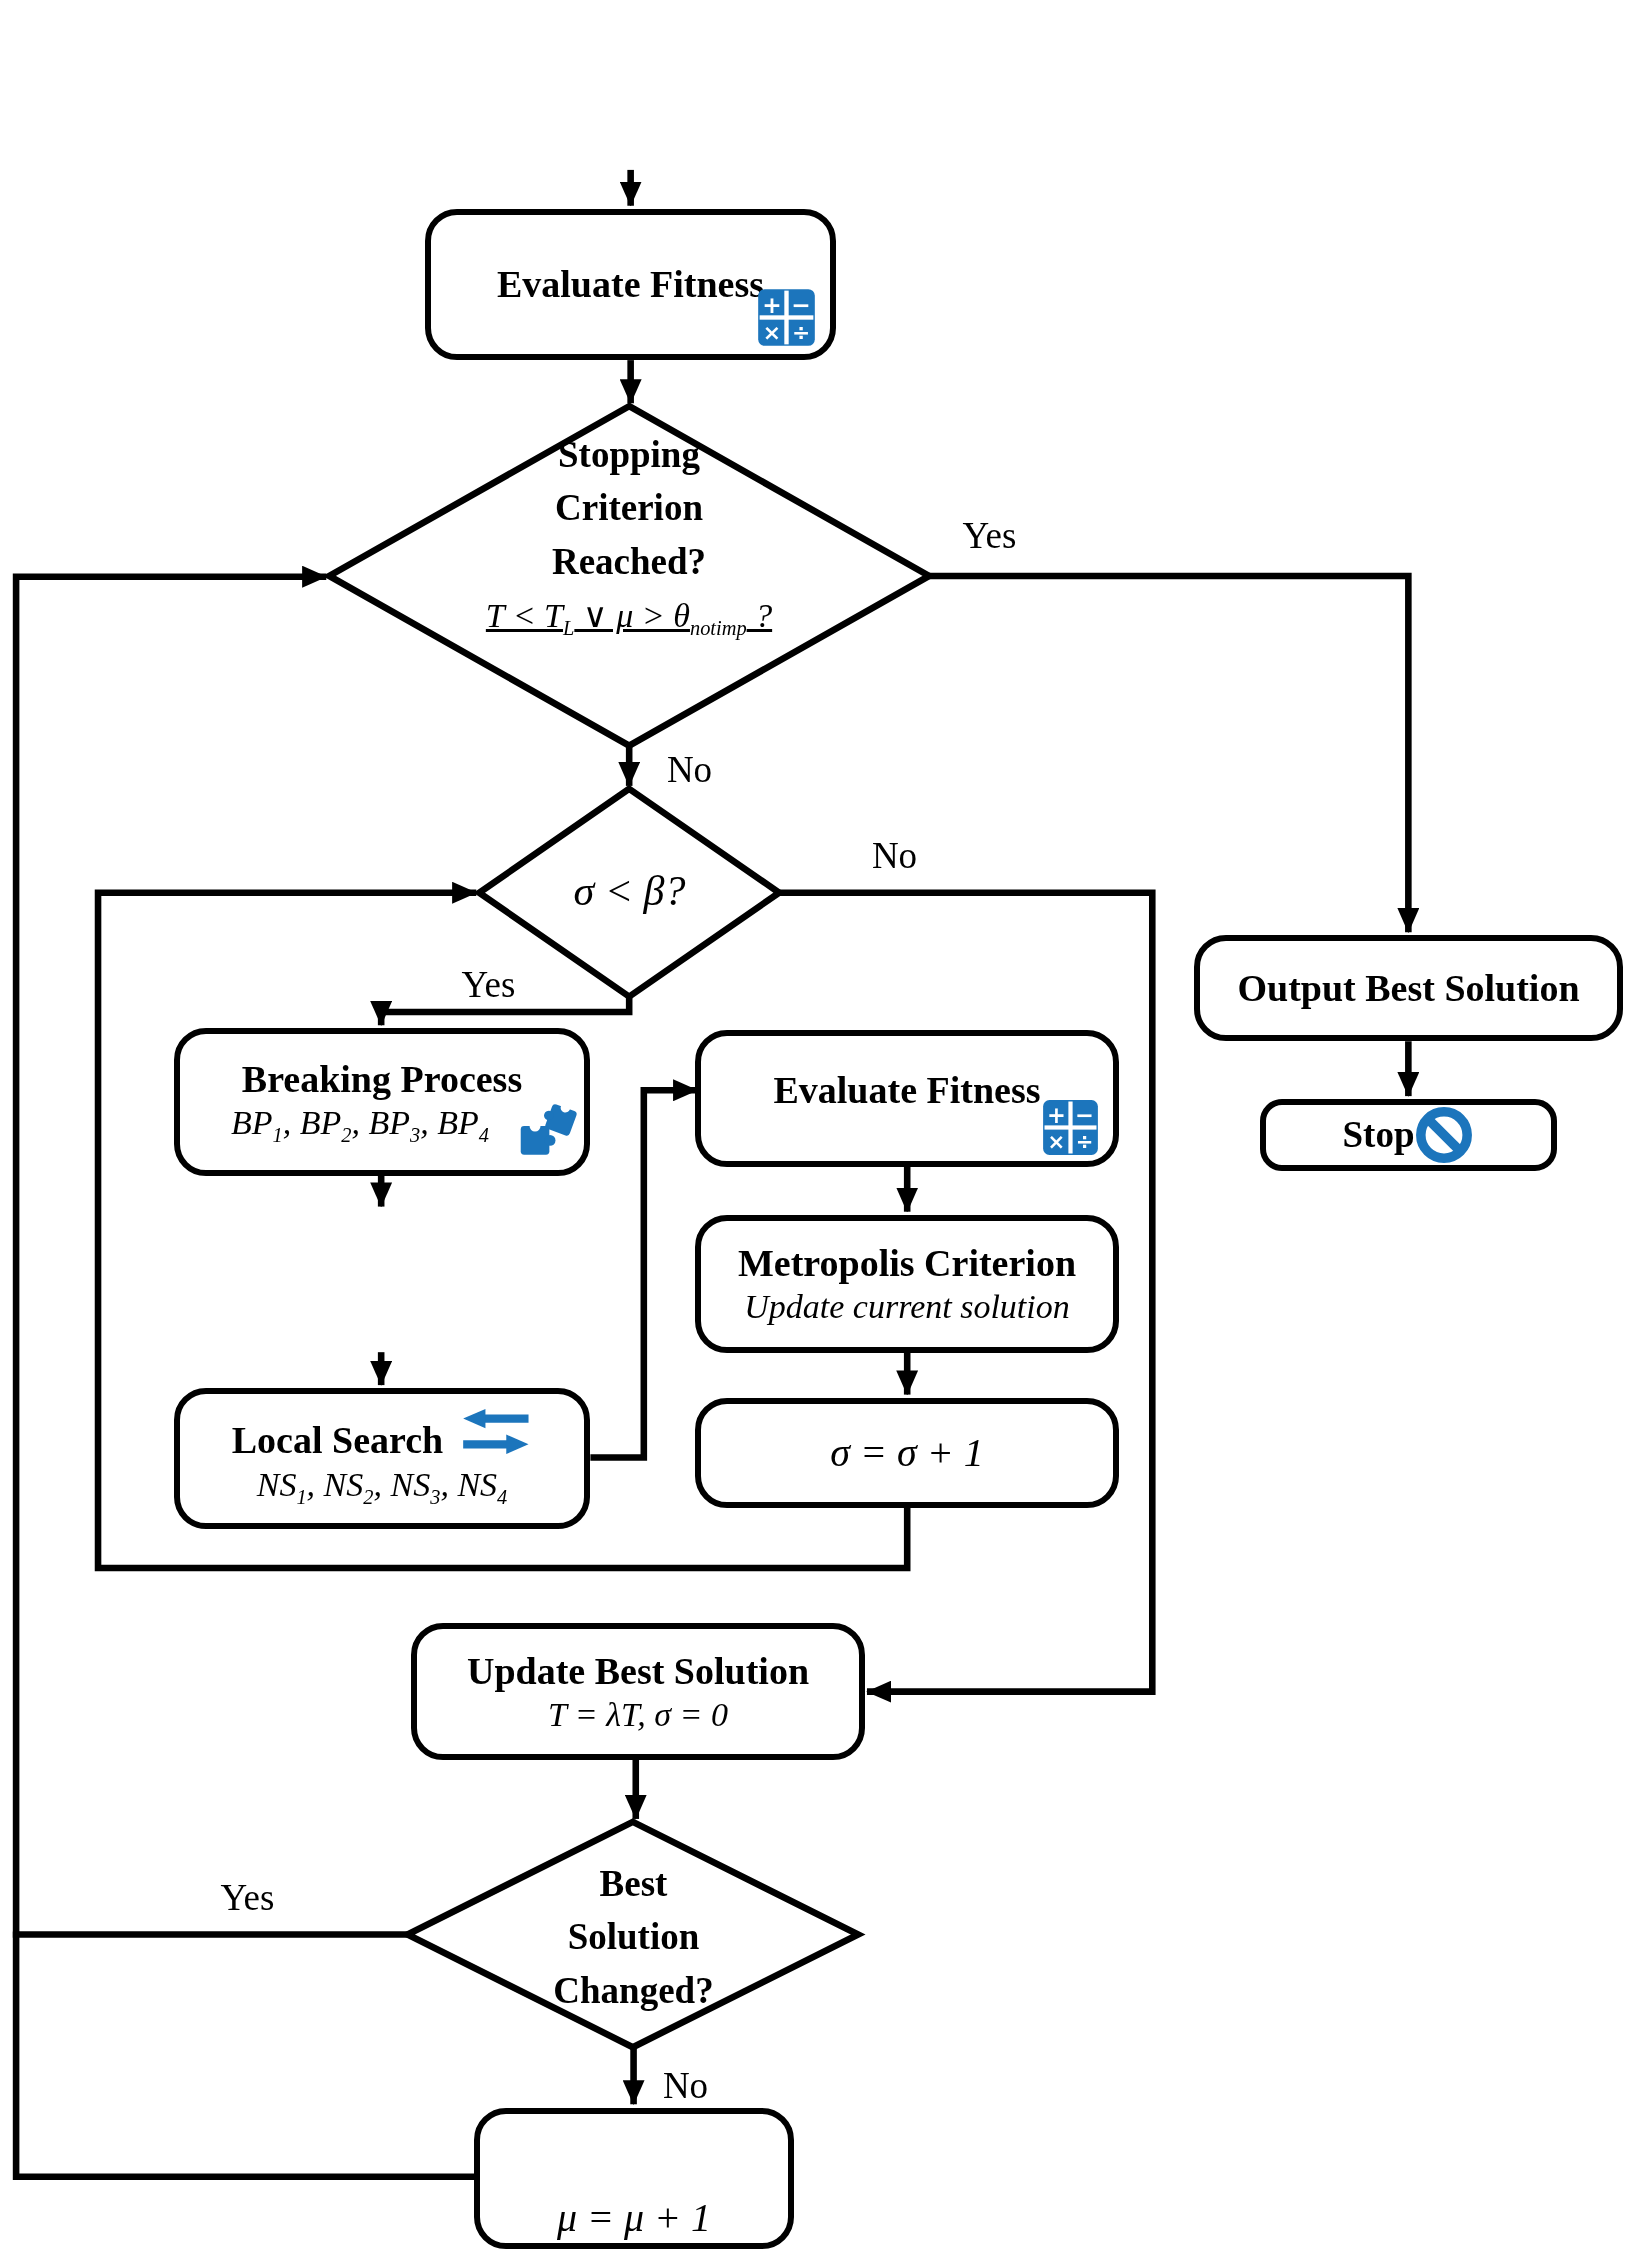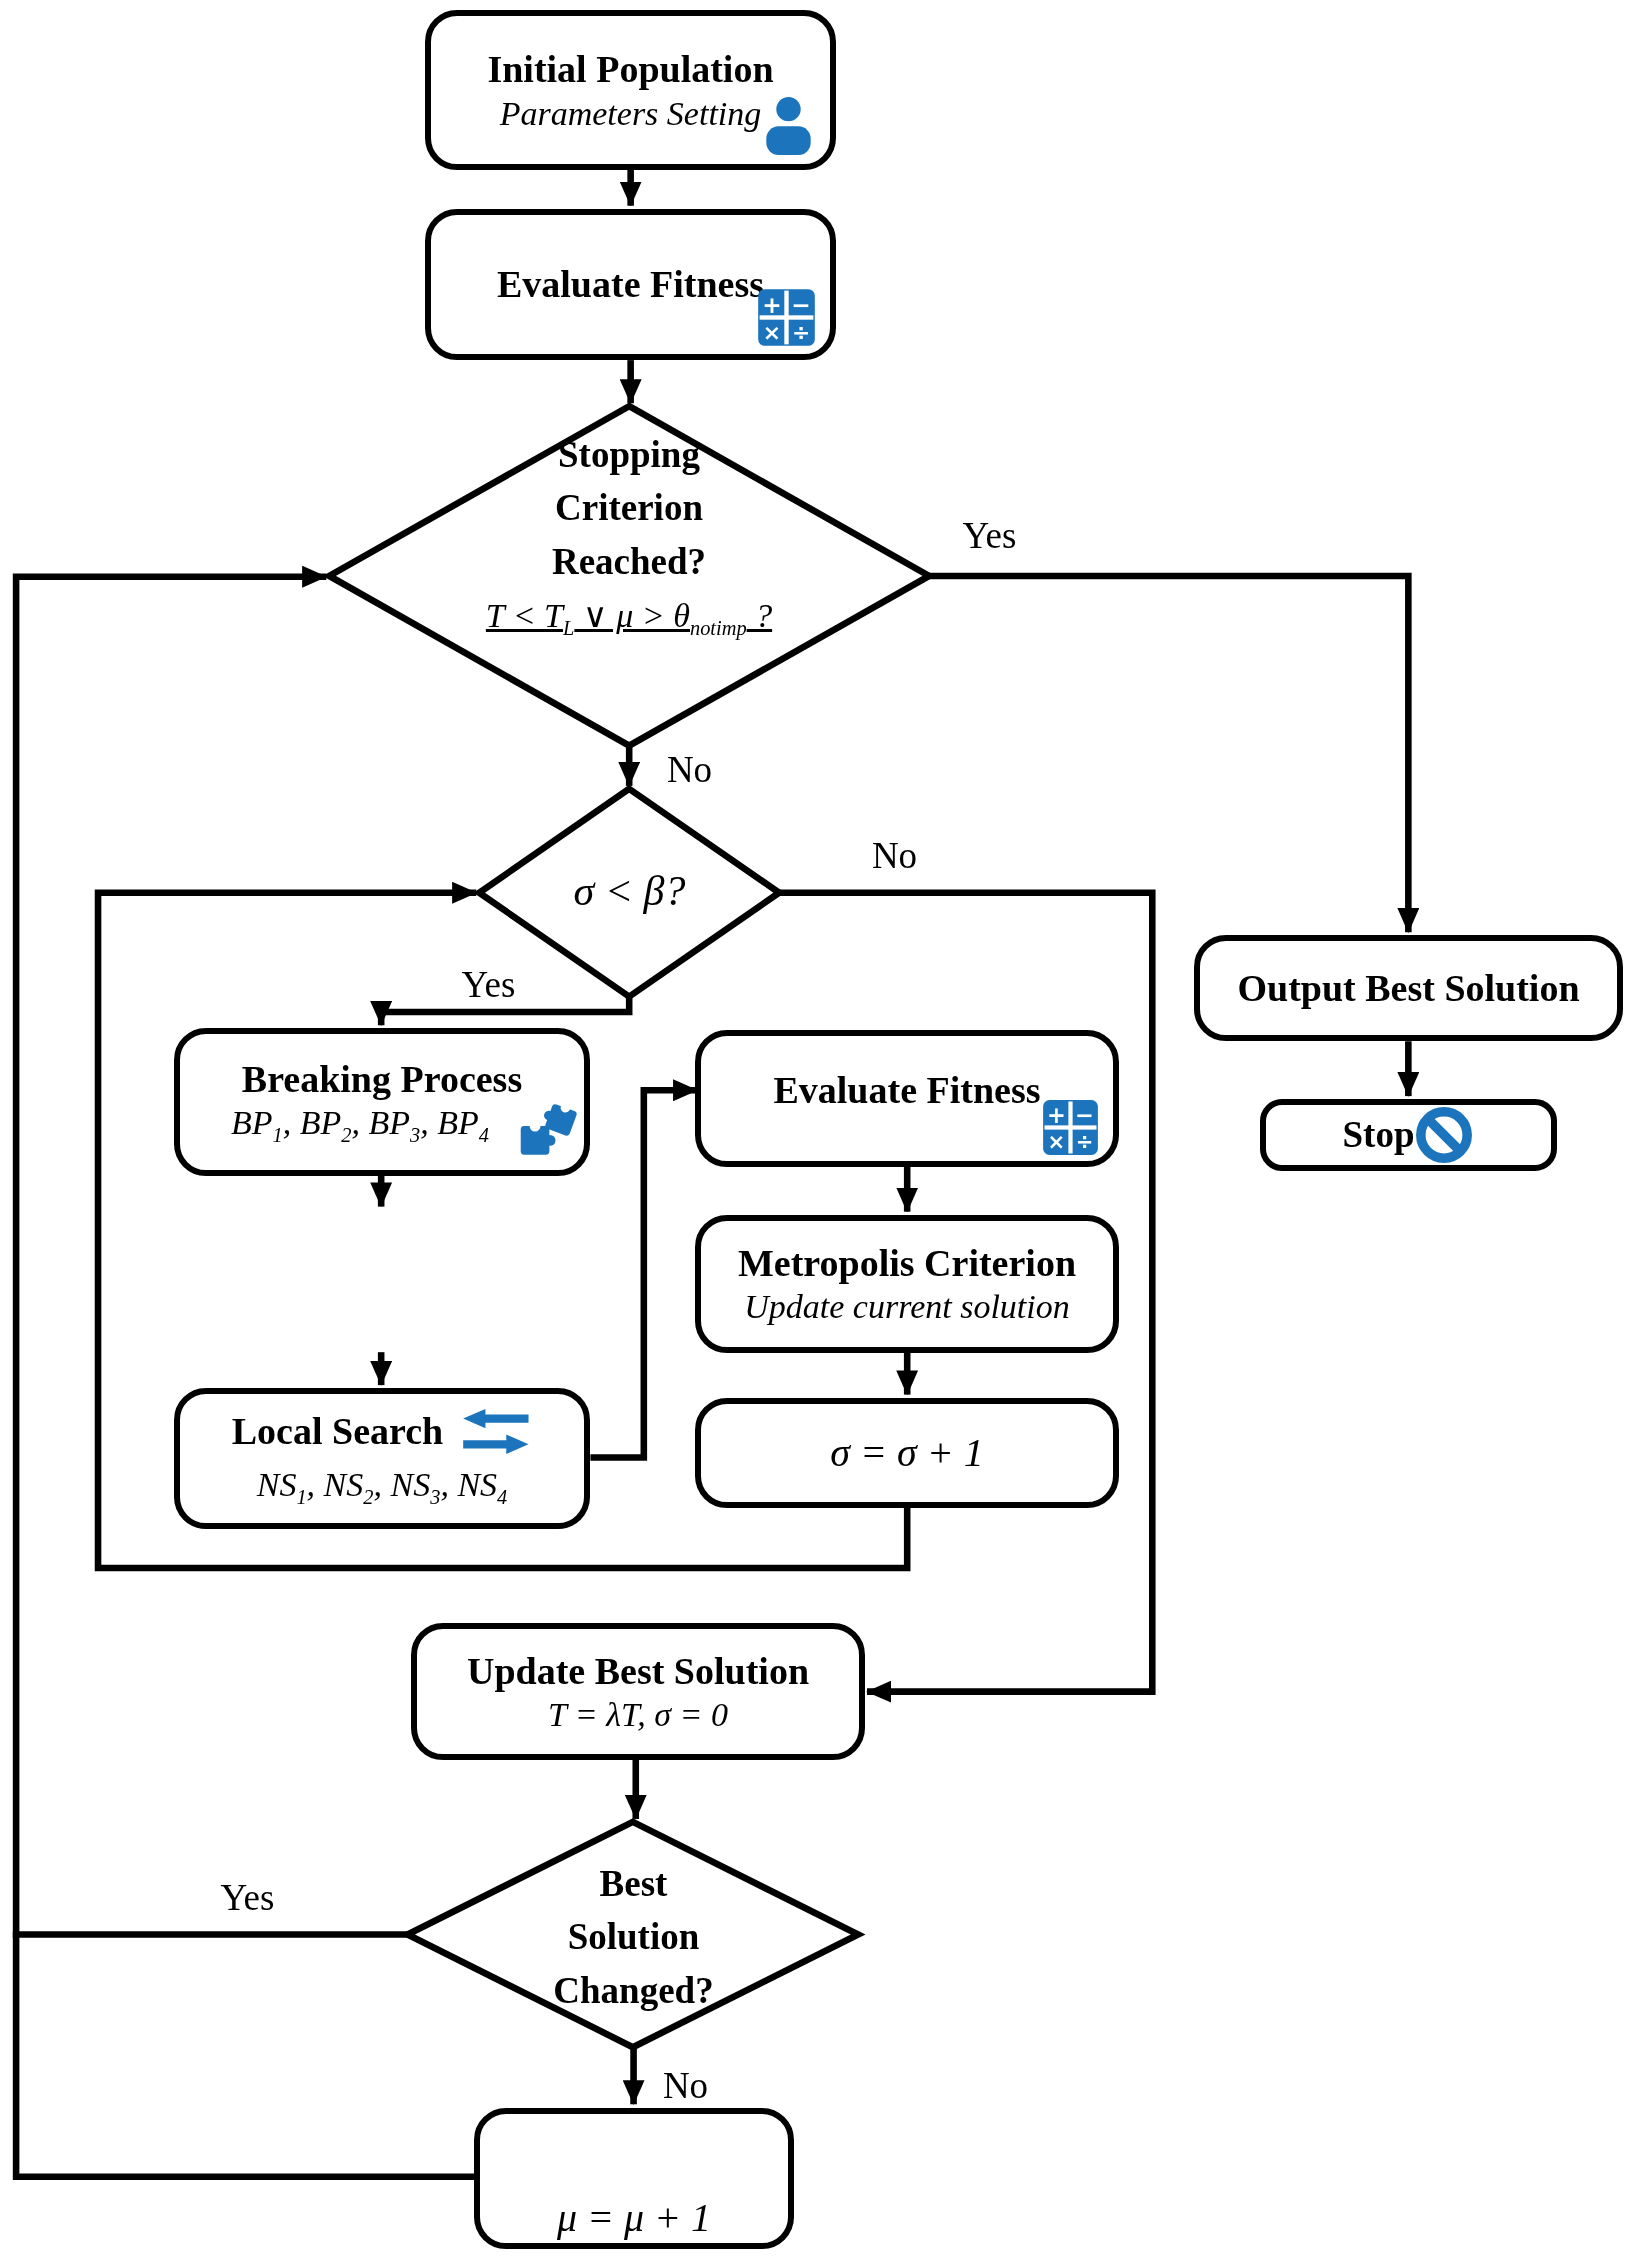--- a/index.html
+++ b/index.html
@@ -14,21 +14,21 @@
   .t1{font-weight:bold;font-size:38px;}
   .t1s{font-weight:bold;font-size:37px;}
   .t2{font-style:italic;font-size:34px;}
   .math{font-style:italic;font-size:40px;}
   sub{font-size:0.6em;}
   .dtext{position:absolute;text-align:center;}
   .dtext p{margin:0;}
   .edge-label{position:absolute;font-size:37px;width:117px;text-align:center;}
   .icon{position:absolute;line-height:0;}
   .icon-inline{line-height:0;display:inline-block;}
-  .lsrow{display:flex;flex-direction:row;align-items:flex-start;justify-content:center;gap:16px;}
+  .lsrow{display:flex;flex-direction:row;align-items:flex-end;justify-content:center;gap:16px;}
   .stoprow{display:flex;flex-direction:row;align-items:center;justify-content:center;}
 </style>
 </head>
 <body>
 
 <div class="canvas">
 
   <svg class="wires" width="1641" height="2261" viewBox="0 0 2243 3090">
     <defs>
       <marker id="ah" viewBox="0 0 34 30" refX="33" refY="15" markerWidth="34" markerHeight="30" orient="auto" markerUnits="userSpaceOnUse">
@@ -55,30 +55,20 @@
     <polyline class="wire" points="807,1992 880,1992 880,1490 953,1490" marker-end="url(#ah)"></polyline>
     <polyline class="wire" points="1240,1594 1240,1656" marker-end="url(#ah)"></polyline>
     <polyline class="wire" points="1240,1848 1240,1906" marker-end="url(#ah)"></polyline>
     <polyline class="wire" points="1240,2060 1240,2143 134,2143 134,1220 651,1220" marker-end="url(#ah)"></polyline>
     <polyline class="wire" points="869,2405 869,2486" marker-end="url(#ah)"></polyline>
     <polyline class="wire" points="557,2644 22,2644 22,788 446,788" marker-end="url(#ah)"></polyline>
     <polyline class="wire" points="866,2798 866,2876" marker-end="url(#ah)"></polyline>
     <polyline class="wire" points="648,2975 22,2975 22,2640"></polyline>
   </svg>
 
-  <div class="node" style="left:425px;top:10.2px;width:411px;height:160px;">
-    <p class="t1">Initial Population</p>
-    <p class="t2">Parameters Setting</p>
-    <span class="icon" style="right:11.7px;bottom:8.8px;">
-      <svg width="59" height="63" viewBox="0 0 80 88">
-        <circle cx="40" cy="24" r="17" fill="#1c75bc"></circle>
-        <rect x="9" y="48" width="62" height="40" rx="17" fill="#1c75bc"></rect>
-      </svg>
-    </span>
-  </div>
 
   <div class="node" style="left:425px;top:209px;width:411px;height:151px;">
     <p class="t1">Evaluate Fitness</p>
     <span class="icon" style="right:13px;bottom:5.9px;">
       <svg width="61" height="61" viewBox="0 0 84 84">
         <rect x="3" y="3" width="78" height="78" rx="9" fill="#1c75bc"></rect>
         <rect x="39" y="5" width="6" height="74" fill="#fff"></rect>
         <rect x="5" y="39" width="74" height="6" fill="#fff"></rect>
         <text x="22" y="24" text-anchor="middle" dominant-baseline="central" font-family="DejaVu Sans" font-weight="bold" font-size="32" fill="#fff">+</text>
         <text x="62" y="24" text-anchor="middle" dominant-baseline="central" font-family="DejaVu Sans" font-weight="bold" font-size="32" fill="#fff">−</text>

